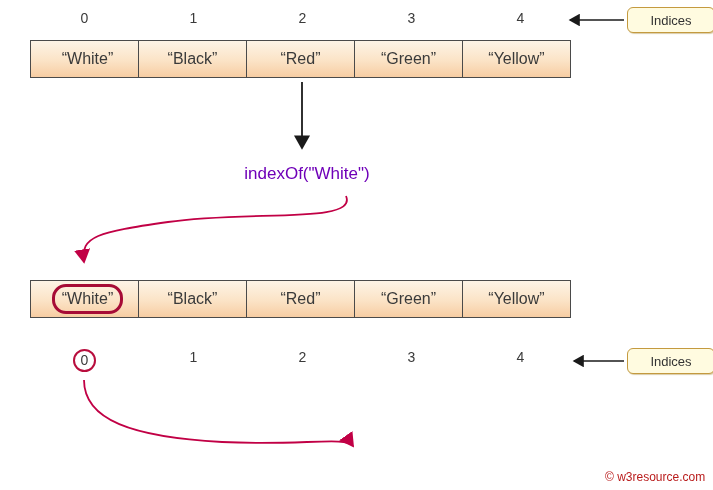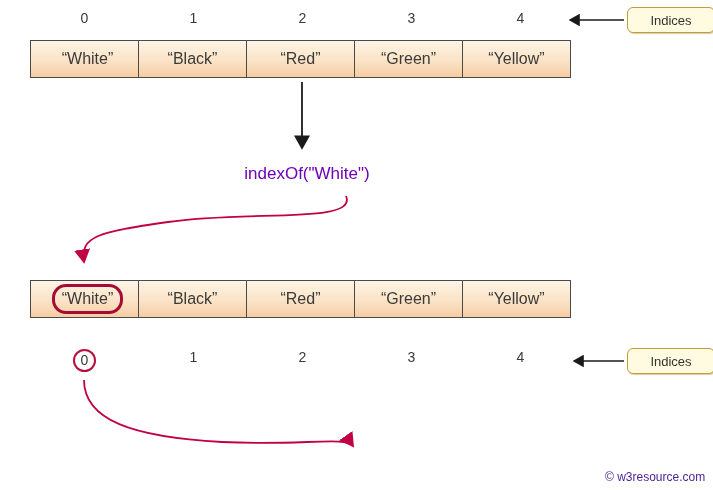--- a/index.html
+++ b/index.html
@@ -100,21 +100,21 @@
   .output-value {
     color: #a30033;
     font-size: 22px;
     font-weight: bold;
     margin-left: 6px;
   }
 
   .credit {
     position: absolute;
     font-size: 12px;
-    color: #4c1d95;
+    color: #b91c1c;
   }
 </style>
 </head>
 <body>
 
 <div class="stage">
 
   <svg class="overlay" width="713" height="490" viewBox="0 0 713 490">
     <defs>
       <marker id="ah-black" markerWidth="9" markerHeight="9" refX="7" refY="4.5" orient="auto">

